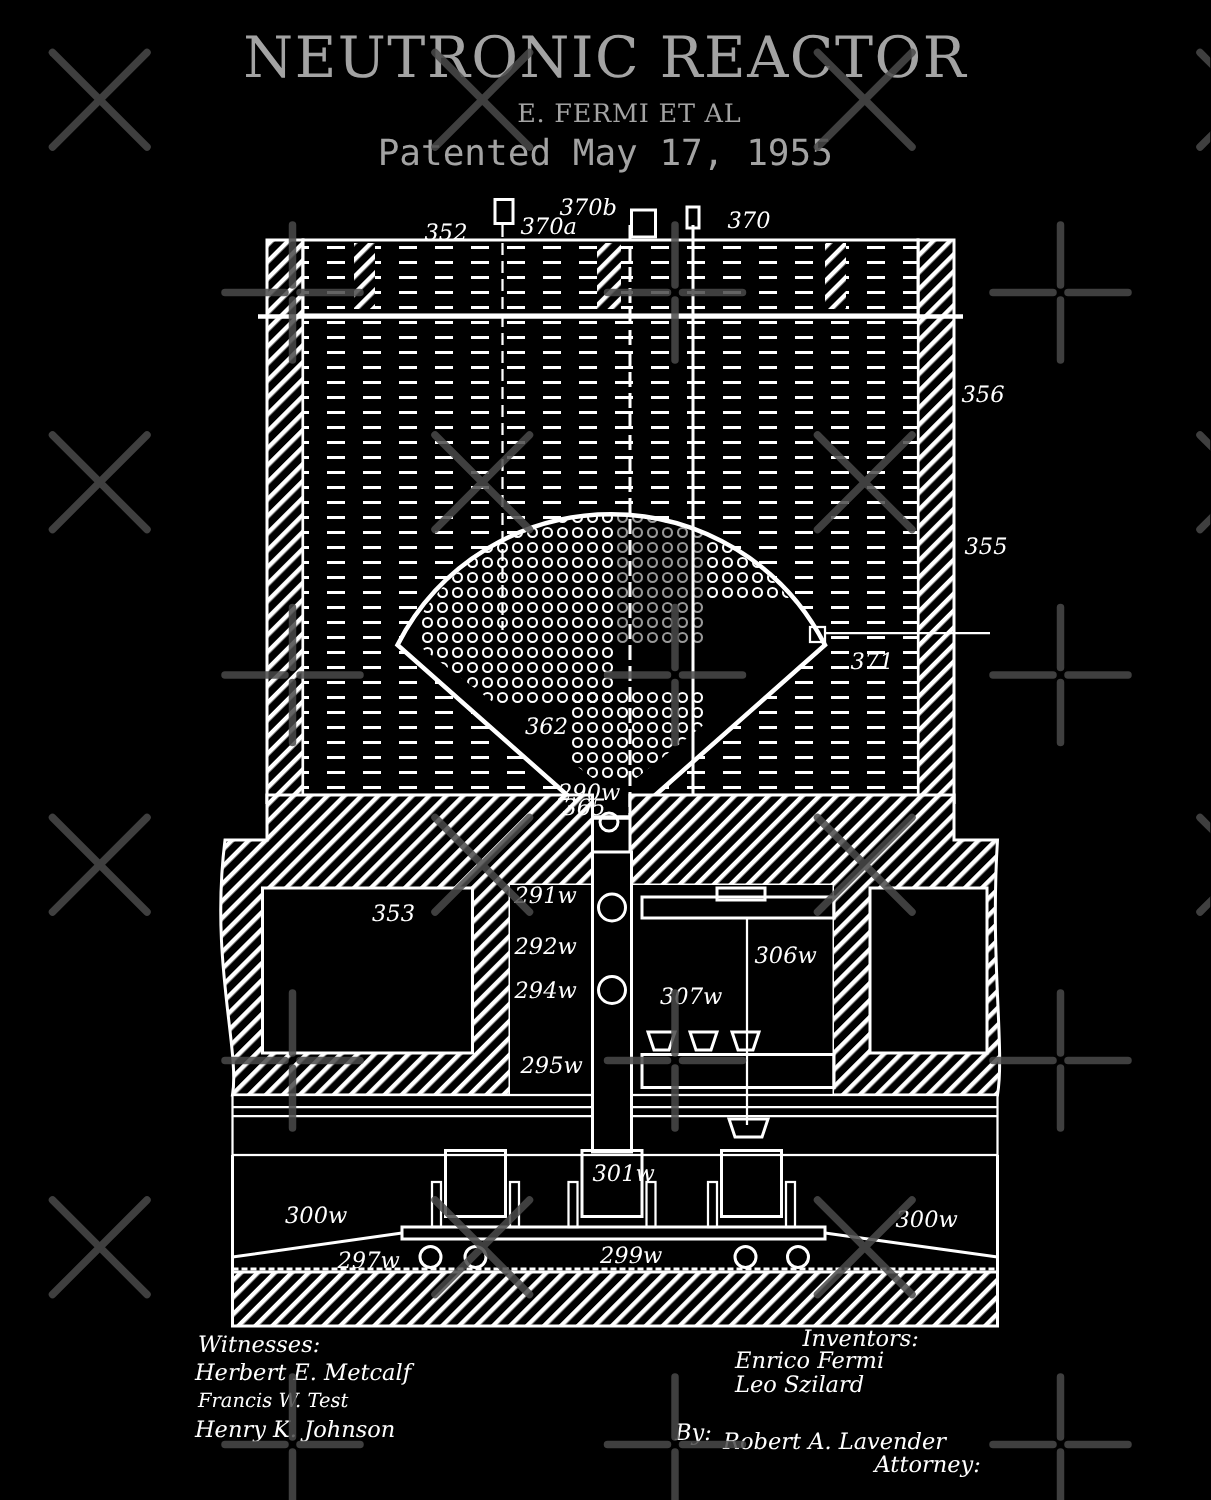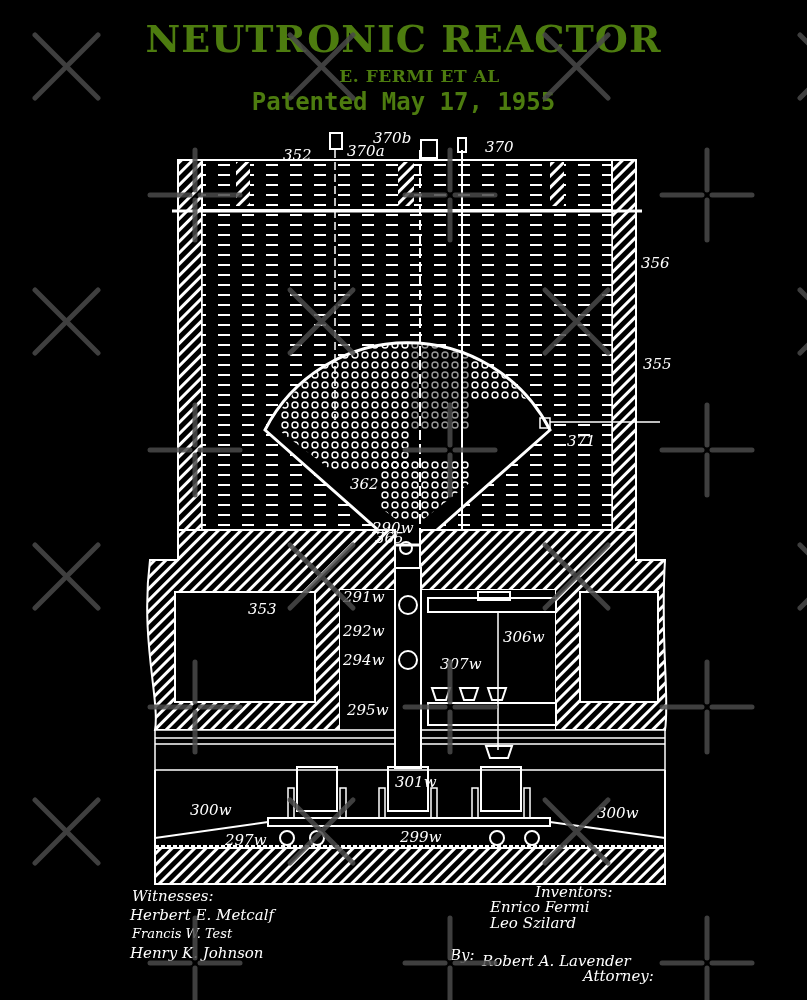--- a/index.html
+++ b/index.html
@@ -1,17 +1,17 @@
 <!DOCTYPE html>
 <html><head>
 <meta charset="utf-8">
 <style>
   html, body { margin:0; padding:0; background:#000; }
   body { width:807px; height:1000px; position:relative; overflow:hidden; font-family:"DejaVu Serif", serif; color:#fff; }
-  .title { position:absolute; left:0; width:807px; text-align:center; color:#4d7c0f;font-weight:bold; }
+  .title { position:absolute; left:0; width:807px; text-align:center; color:#a3a3a3; }
   .t-main { top:16px; font-family:"DejaVu Serif", serif; font-size:38px; letter-spacing:1px; }
   .t-sub { top:66px; font-family:"DejaVu Serif", serif; font-size:17px; letter-spacing:0.5px;padding-left:16px; }
   .t-date { top:88px; font-family:"DejaVu Sans Mono", monospace; font-size:24px;text-align:center; }
   svg#drawing { position:absolute; left:0; top:0; }
   .lbl { font-family:"DejaVu Serif", serif; font-style:italic; fill:#fff; font-size:15px; }
   .sig { font-family:"DejaVu Serif", serif; font-style:italic; fill:#fff; }
 </style>
 </head>
 <body>
 

